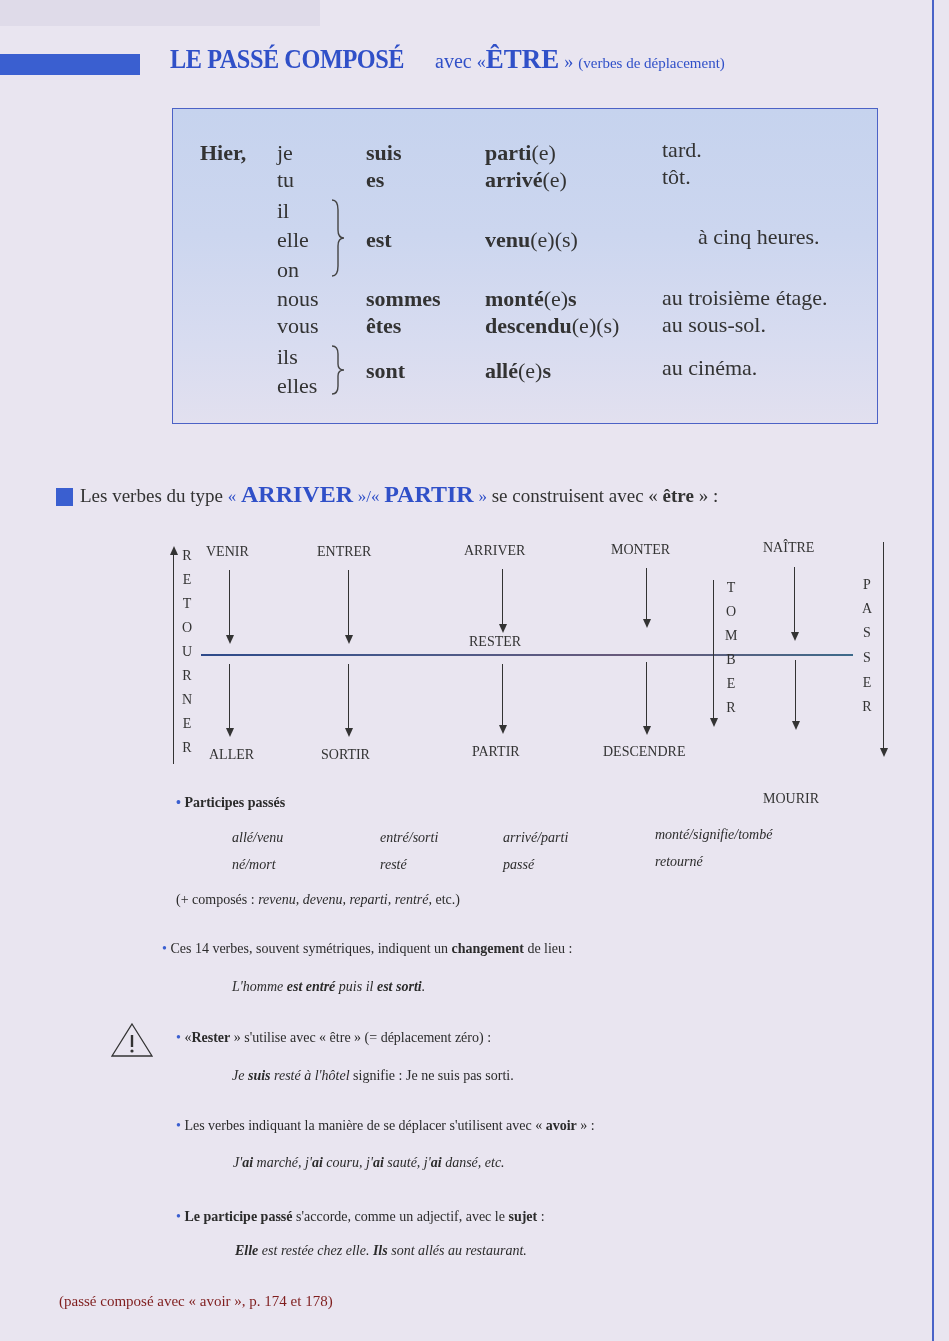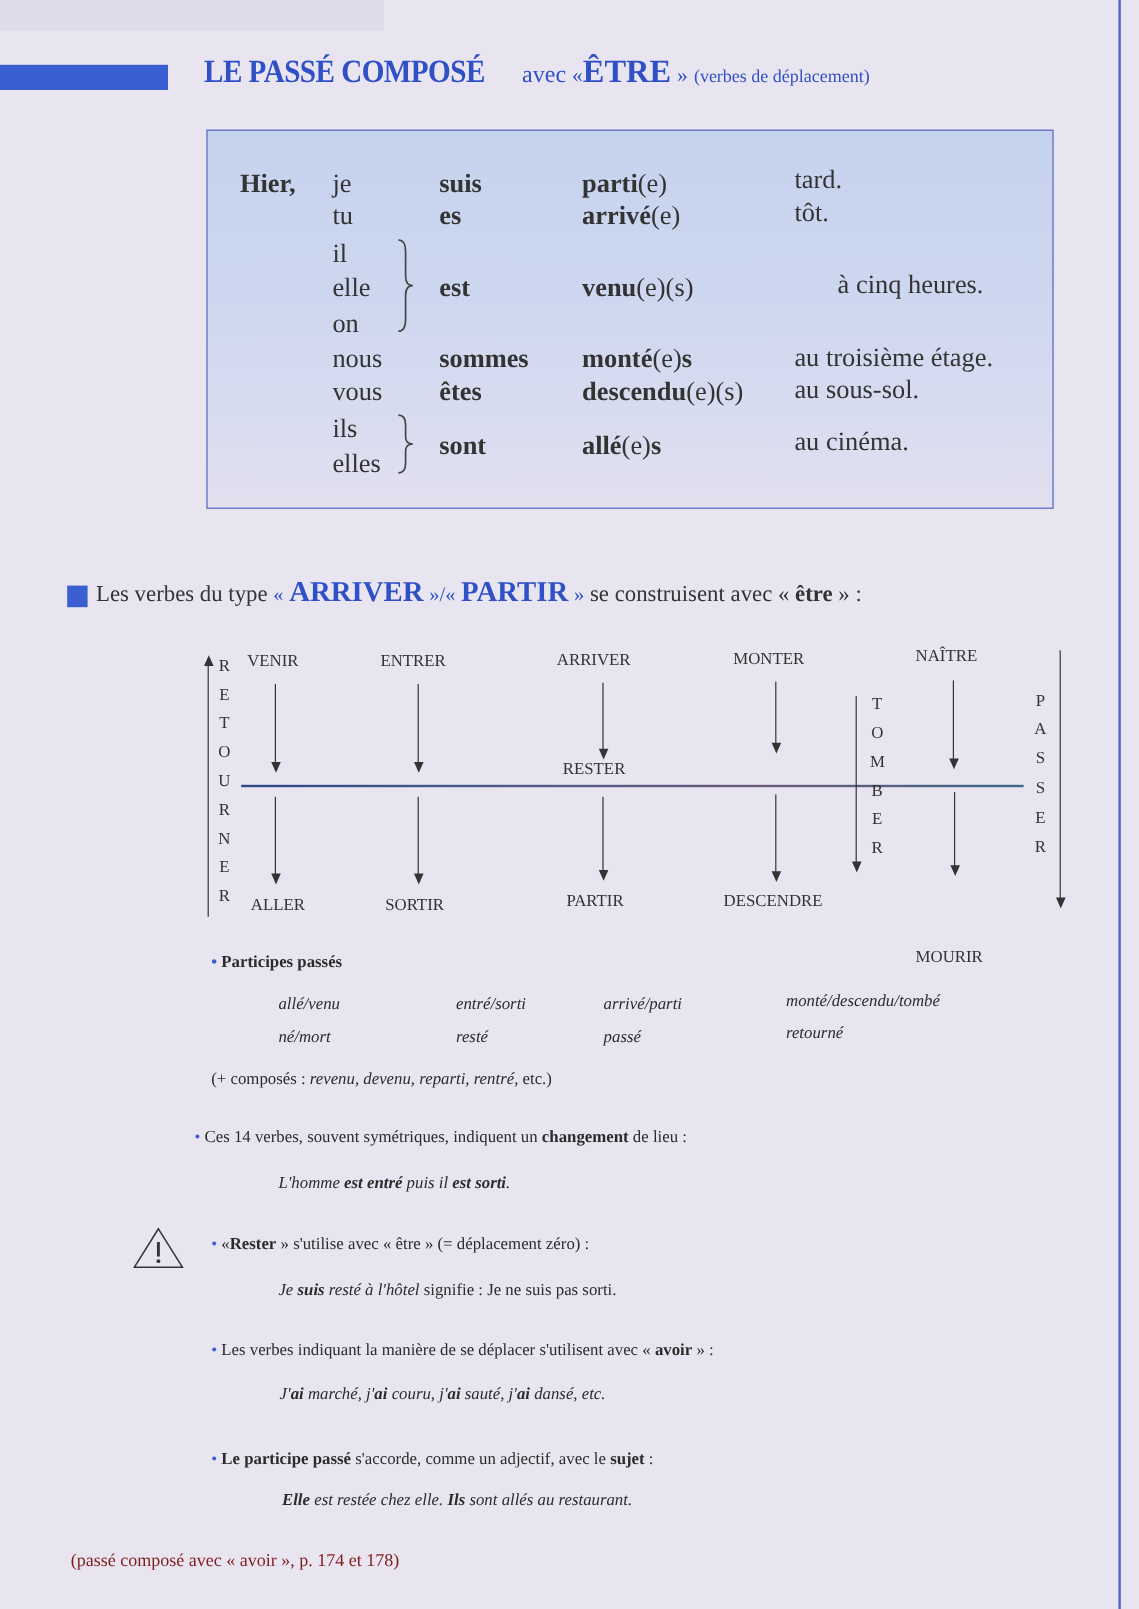--- a/index.html
+++ b/index.html
@@ -187,21 +187,21 @@
   <div class="diag-label" style="left:321px;top:747px;">SORTIR</div>
   <div class="diag-label" style="left:472px;top:744px;">PARTIR</div>
   <div class="diag-label" style="left:603px;top:744px;">DESCENDRE</div>
   <div class="diag-label" style="left:763px;top:743px;margin-top:48px;">MOURIR</div>
 </div>
 
 <div class="txt b" style="left:176px;top:795px;"><span class="bullet">•</span> <span>Participes passés</span></div>
 <div class="txt it" style="left:232px;top:830px;text-align:right;">allé/venu</div>
 <div class="txt it" style="left:380px;top:830px;">entré/sorti</div>
 <div class="txt it" style="left:503px;top:830px;">arrivé/parti</div>
-<div class="txt it" style="left:655px;top:827px;">monté/descendu/tombé</div>
+<div class="txt it" style="left:655px;top:827px;">monté/signifie/tombé</div>
 <div class="txt it" style="left:232px;top:857px;">né/mort</div>
 <div class="txt it" style="left:380px;top:857px;">resté</div>
 <div class="txt it" style="left:503px;top:857px;">passé</div>
 <div class="txt it" style="left:655px;top:854px;">retourné</div>
 <div class="txt" style="left:176px;top:892px;">
   <span>(+ composés :</span>
   <span class="it">revenu, devenu, reparti, rentré,</span>
   <span>etc.)</span>
 </div>
 

